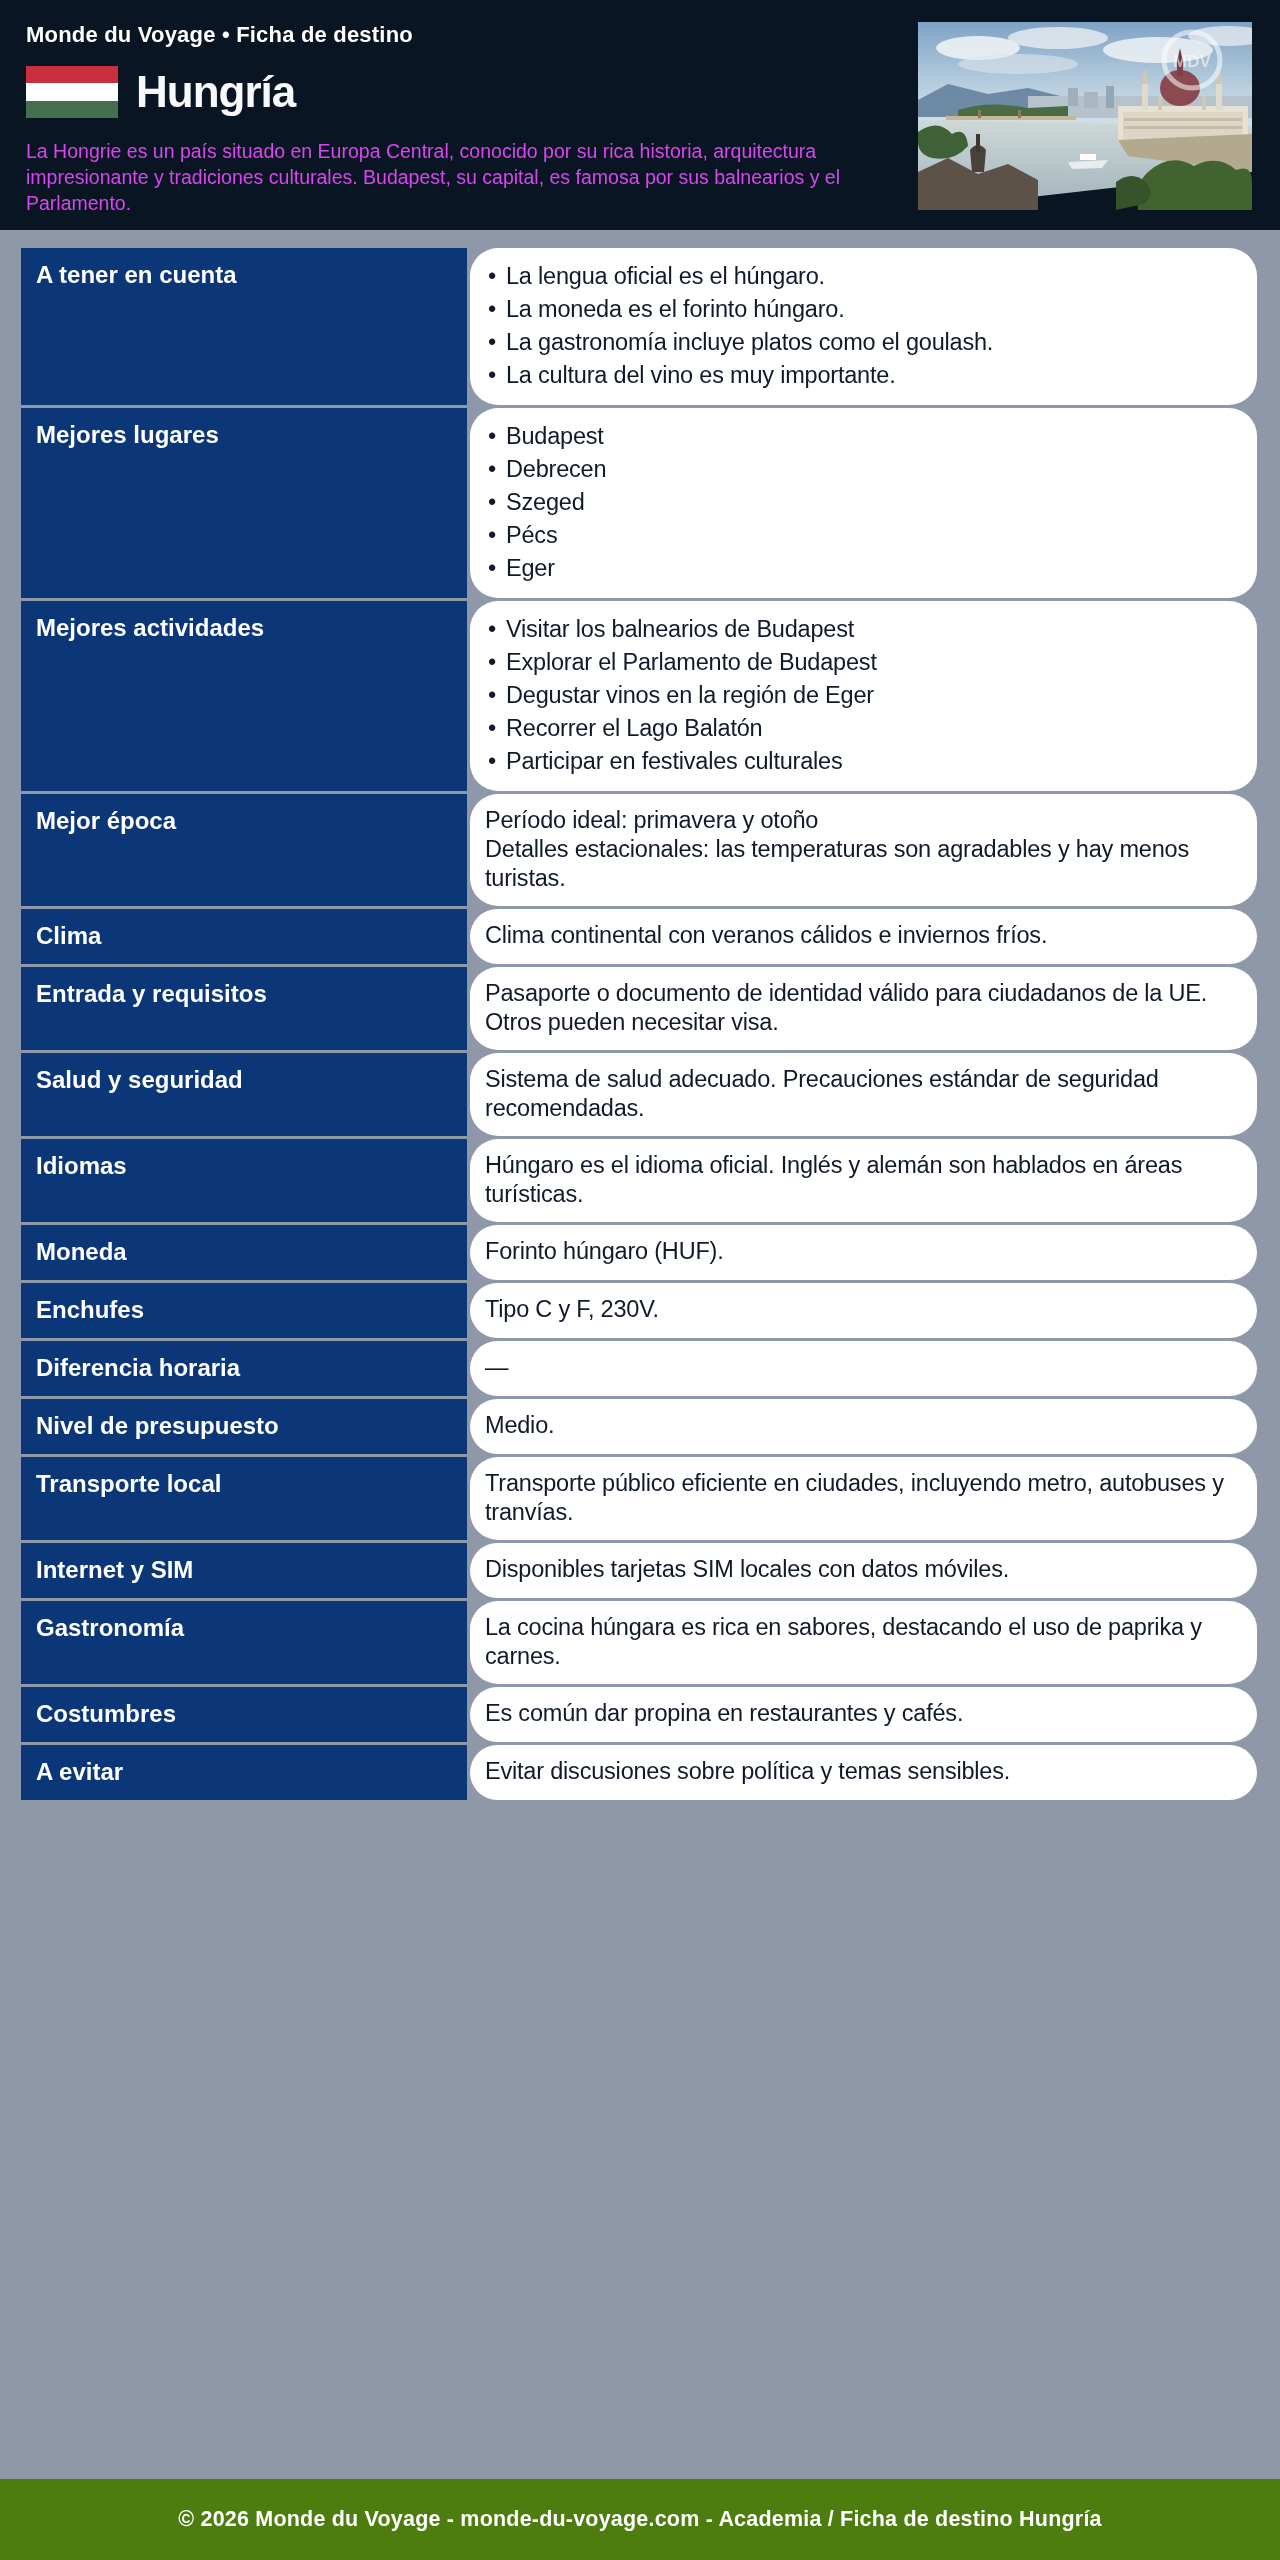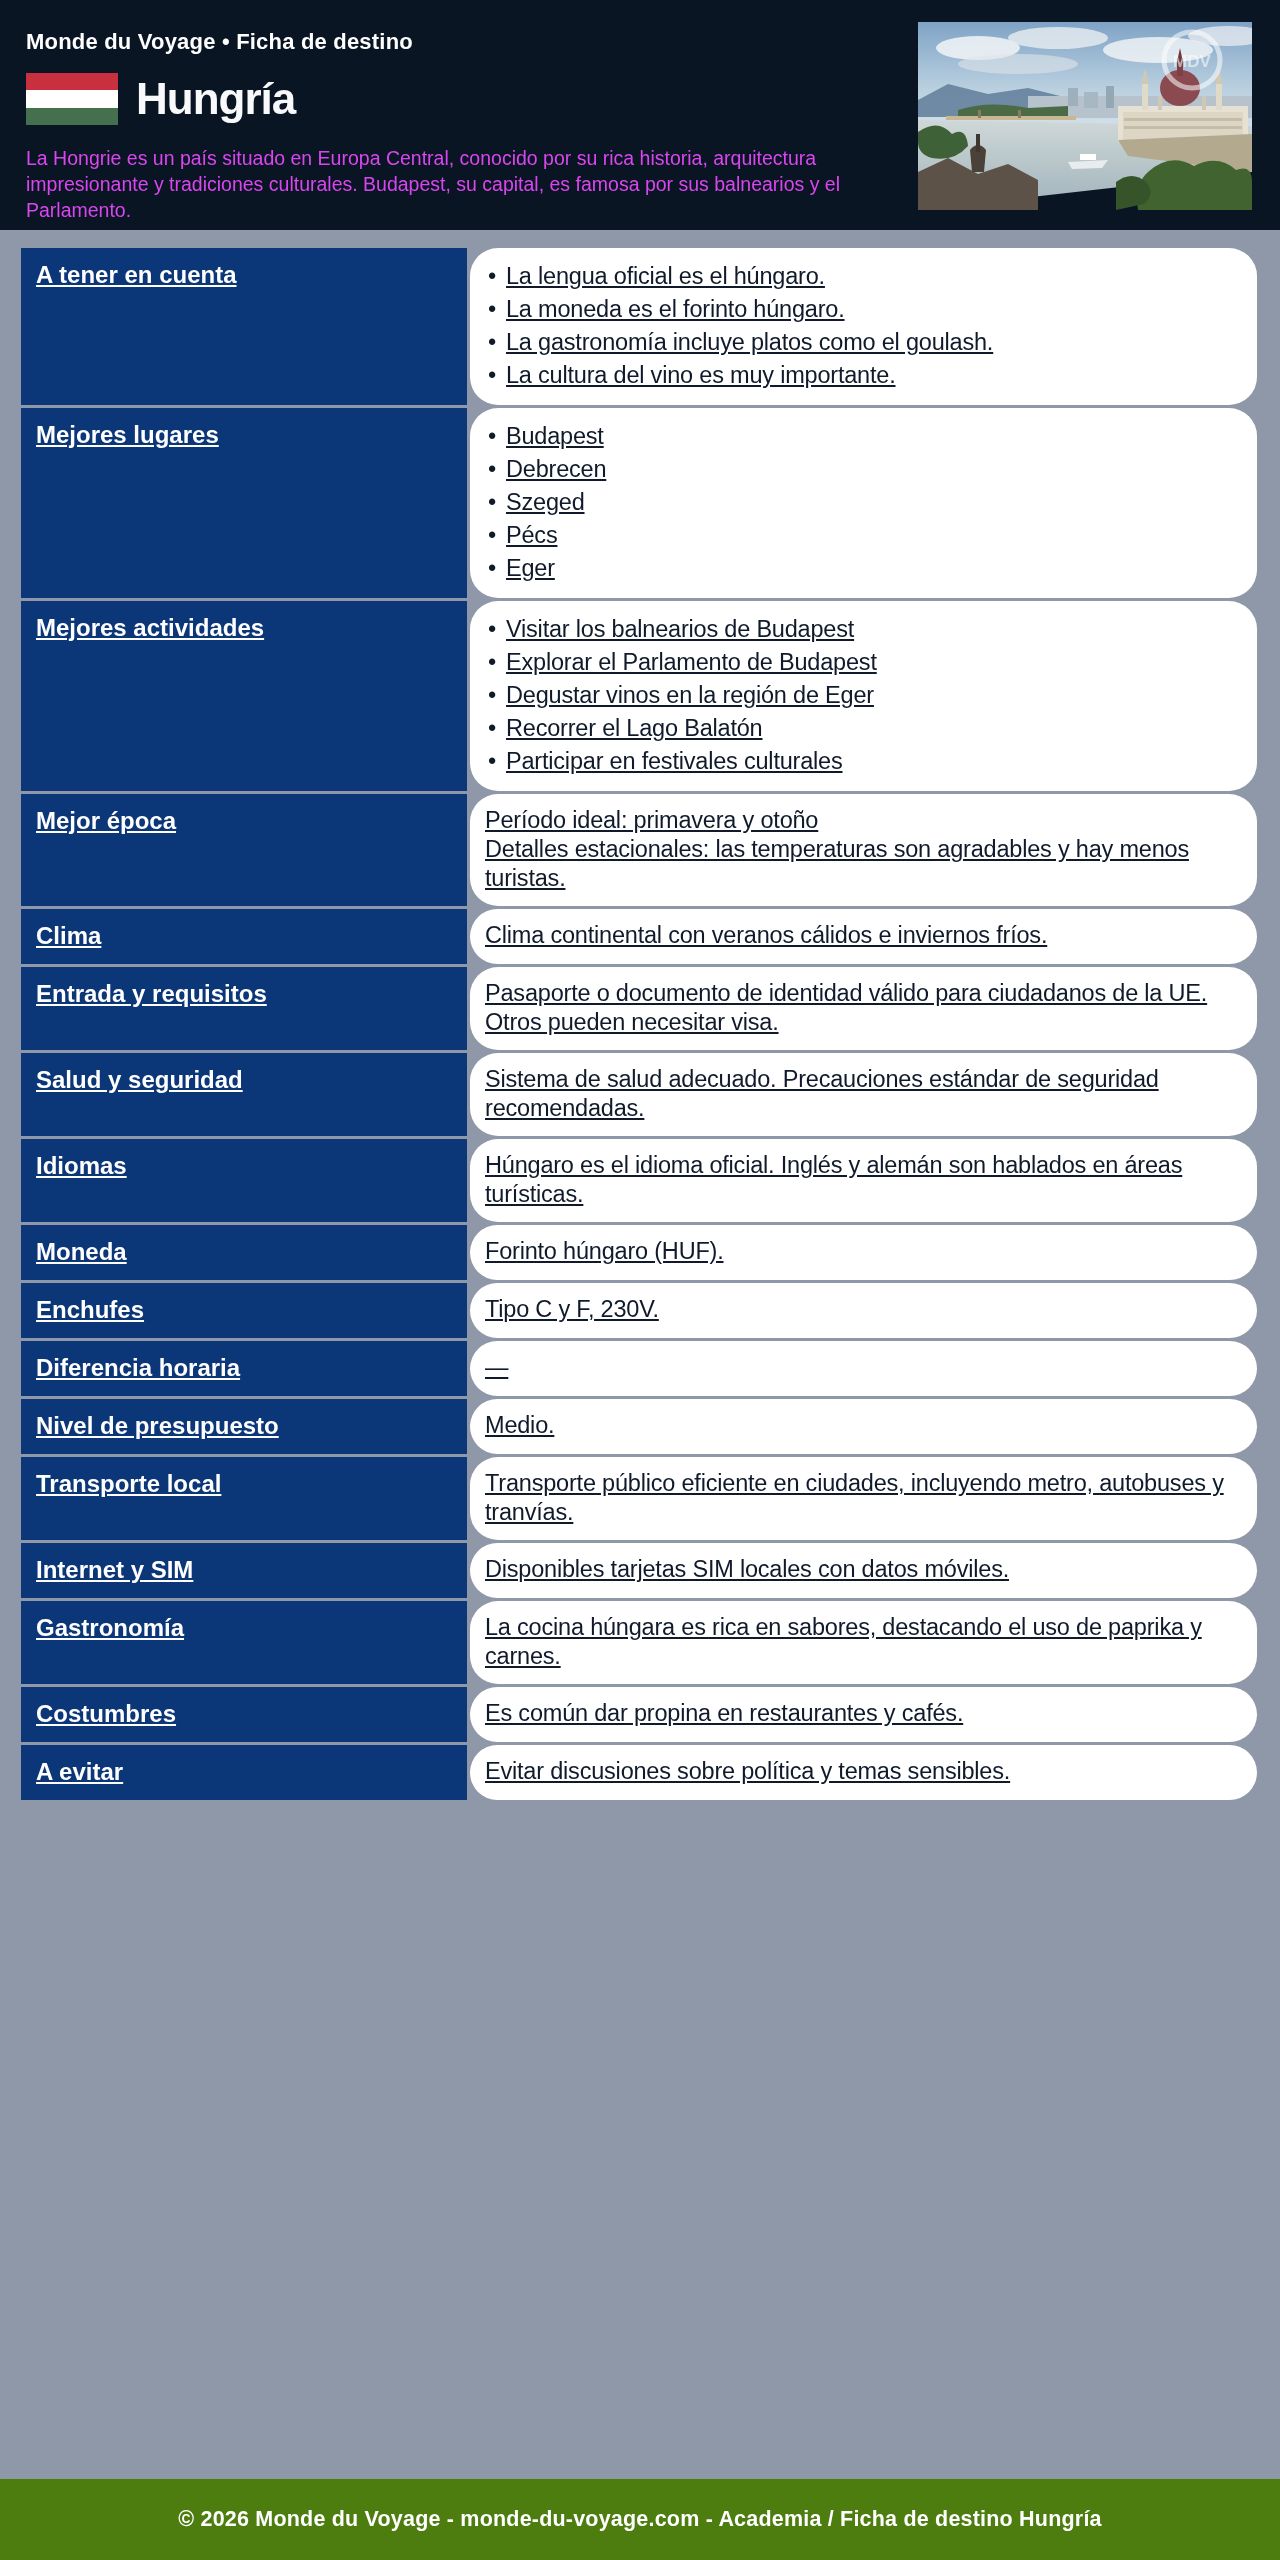--- a/index.html
+++ b/index.html
@@ -11,21 +11,21 @@
     display:flex;
     flex-direction:column;
     overflow:hidden;
   }
   
   .site-header {
     position:relative;
     height:230px;
     background:#0a1523;
     color:#ffffff;
-    padding:29px 28px 0 26px;
+    padding:22px 28px 0 26px;
     flex:0 0 auto;
   }
   .kicker {
     font-size:22px;
     font-weight:bold;
     letter-spacing:0.2px;
     color:#ffffff;
   }
   .title-row {
     display:flex;
@@ -68,21 +68,21 @@
   
   .info-table {
     margin:18px 23px 0 21px;
     flex:0 0 auto;
   }
   .row {
     display:flex;
     align-items:stretch;
     margin-bottom:3px;
   }
-  .cell { padding:12px 16px 13px 15px;text-decoration:underline; }
+  .cell { padding:12px 16px 13px 15px; }
   .cell.label {
     flex:0 0 449px;
     background:#0b3677;
     color:#ffffff;
     font-weight:bold;
     font-size:24px;
     line-height:30px;
     border-right:3px solid #8f98a8;
   }
   .cell.content {

